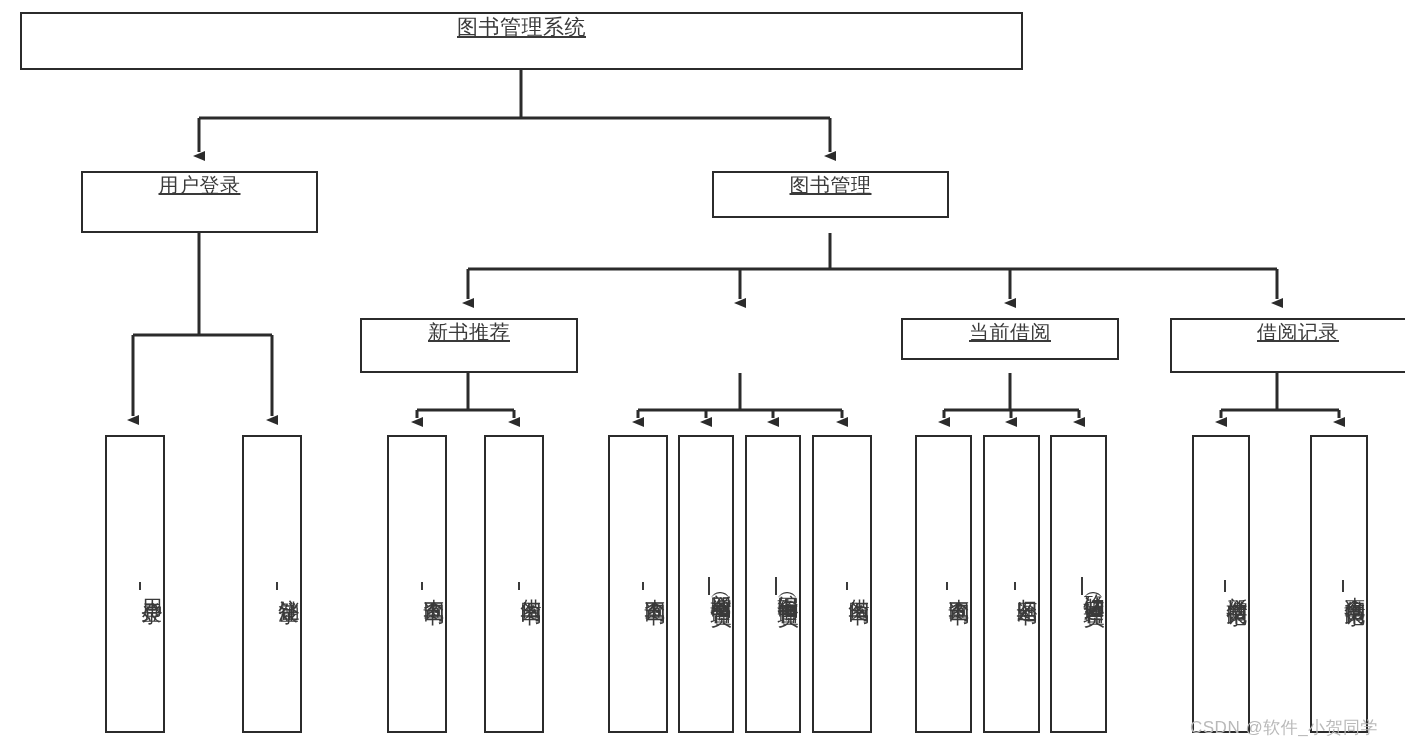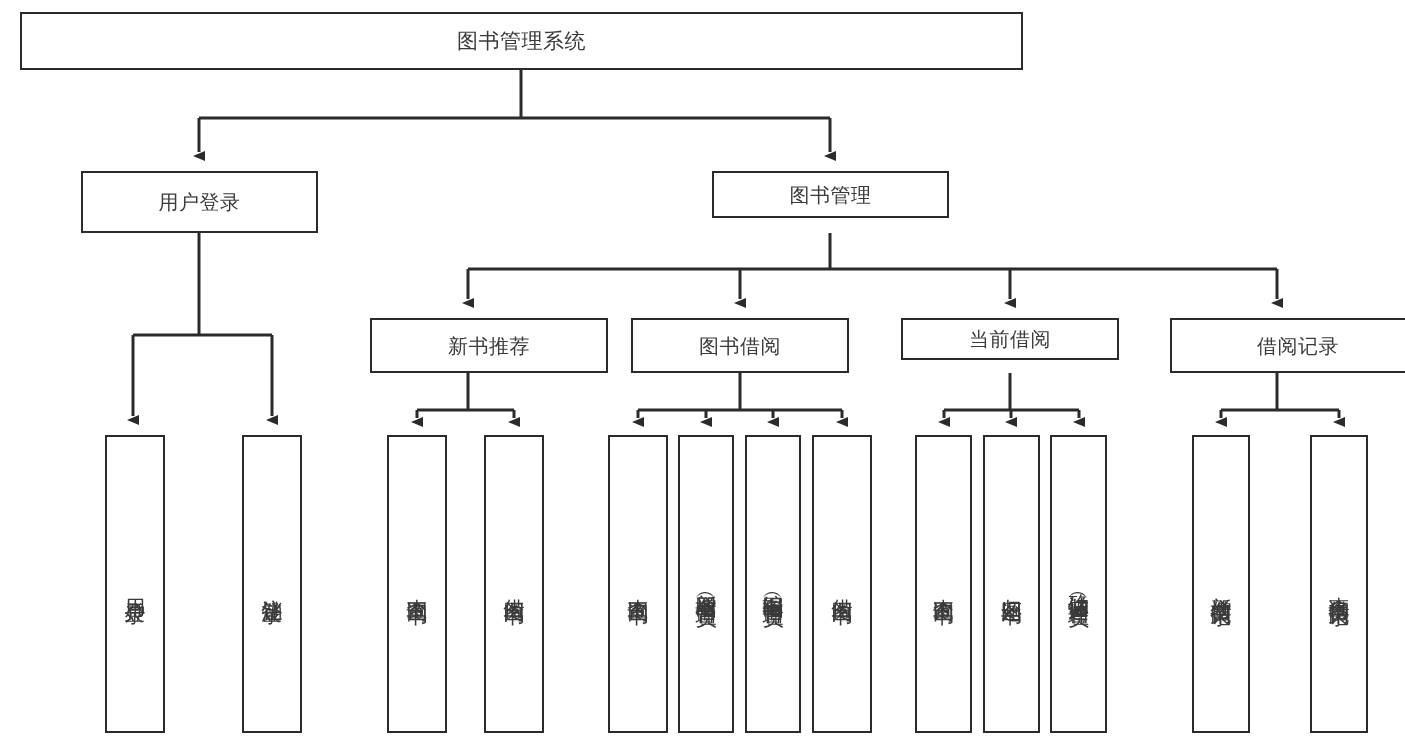--- a/index.html
+++ b/index.html
@@ -20,24 +20,25 @@
     left: 0; top: 0;
     width: 1405px;
     height: 747px;
   }
   .node {
     position: absolute;
     box-sizing: border-box;
     border: 2.5px solid #2b2b2b;
     background: #ffffff;
     display: flex;
-    align-items: center;
+    align-items: flex-start;
     justify-content: center;
     color: #3a3a3a;
     letter-spacing: 0.5px;
+    text-decoration: underline;
   }
   .node.horiz {
     font-size: 20px;
     line-height: 1.2;
     writing-mode: horizontal-tb;
   }
   .node.vert {
     writing-mode: vertical-rl;
     text-orientation: upright;
     font-size: 21px;
@@ -121,25 +122,22 @@
     <span class="lbl">图书管理系统</span>
   </div>
 
   <div class="node horiz" style="left:81px; top:171px; width:237px; height:62px;">
     <span class="lbl">用户登录</span>
   </div>
   <div class="node horiz" style="left:712px; top:171px; width:237px; height:47px;">
     <span class="lbl">图书管理</span>
   </div>
 
-  <div class="node horiz" style="left:360px; top:318px; width:238px; height:55px;margin-left:10px;">
+  <div class="node horiz" style="left:360px; top:318px; width:218px; height:55px;">
     <span class="lbl">新书推荐</span>
-  </div>
-  <div class="node horiz" style="left:631px; top:318px; width:218px; height:55px;">
-    <span class="lbl">图书借阅</span>
   </div>
   <div class="node horiz" style="left:901px; top:318px; width:218px; height:42px;">
     <span class="lbl">当前借阅</span>
   </div>
   <div class="node horiz" style="left:1170px; top:318px; width:256px; height:55px;">
     <span class="lbl">借阅记录</span>
   </div>
 
   <div class="node vert" style="left:105px; top:435px; width:60px; height:298px;">
     <span class="lbl">用户登录</span>
@@ -178,14 +176,15 @@
     <span class="lbl">确认归还（管理员）</span>
   </div>
 
   <div class="node vert" style="left:1192px; top:435px; width:58px; height:298px;">
     <span class="lbl">新增借阅记录</span>
   </div>
   <div class="node vert" style="left:1310px; top:435px; width:58px; height:298px;">
     <span class="lbl">查询借阅记录</span>
   </div>
 
+  <div class="watermark" style="left:1190px; top:716px;">CSDN @软件_小贺同学</div>
 
 </div>
 
 </body></html>

